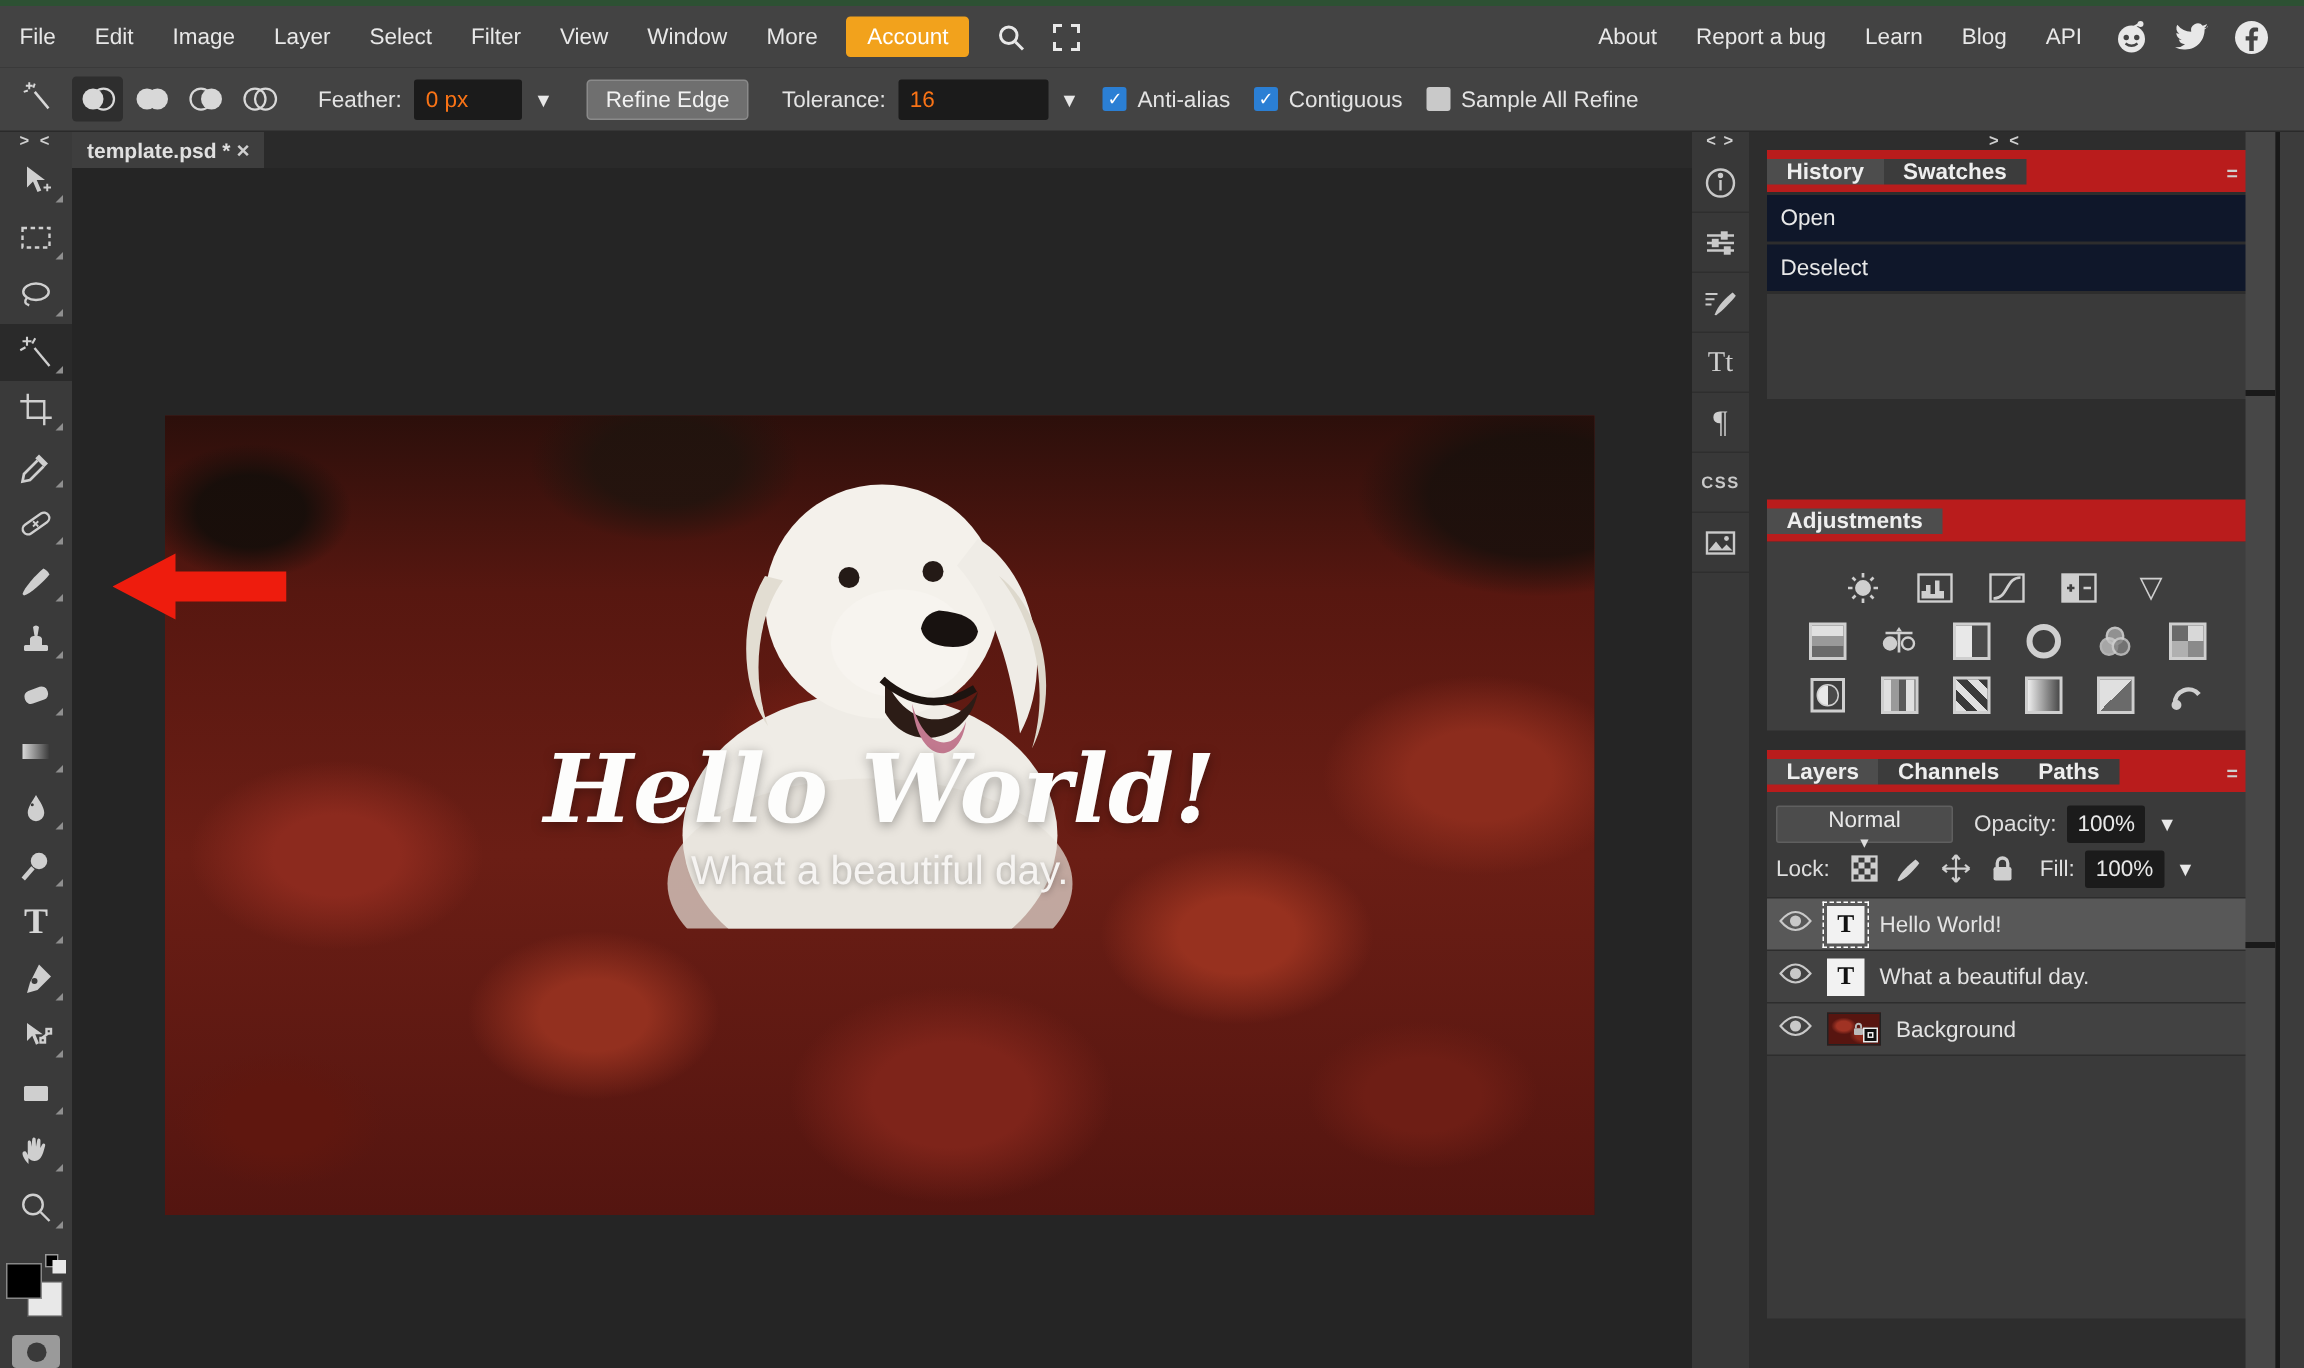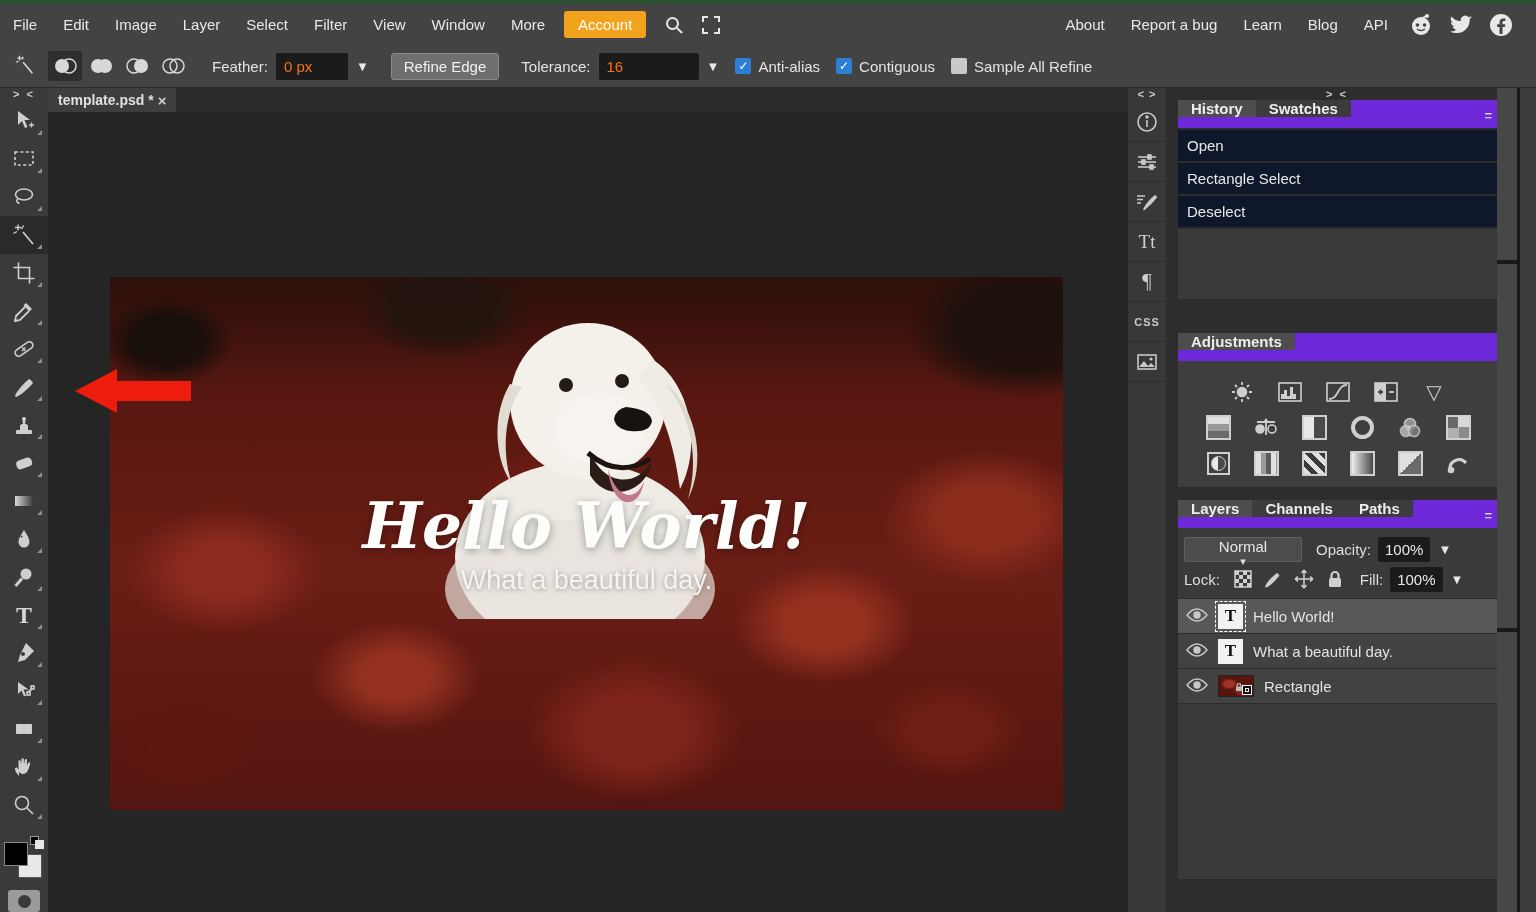--- a/index.html
+++ b/index.html
@@ -98,21 +98,21 @@
   .strip-icon { width:38px; height:40px; display:flex; align-items:center; justify-content:center;
     border-bottom:1px solid #2e2e2e; font-size:15px; }
   .strip-icon svg { stroke:#c9c9c9; fill:none; stroke-width:1.6; }
   .strip-txt { font-family:"Liberation Serif", serif; font-size:19px; color:#cfcfcf; }
   .strip-css { font-size:11px; font-weight:bold; letter-spacing:1px; }
 
   
   #panels { position:absolute; left:1166px; top:88px; width:370px; height:824px; background:#2d2d2d; }
   #panels-collapse { position:absolute; left:160px; top:0px; color:#cfcfcf; font-size:11px; font-weight:bold; letter-spacing:2px; }
   .panel { position:absolute; left:12px; width:320px; }
-  .ptabs { display:flex; height:28px; align-items:flex-start; background:#6d28d9; position:relative; }
+  .ptabs { display:flex; height:28px; align-items:center; background:#b91c1c; position:relative; }
   .ptab { padding:0 13px; display:flex; align-items:center; color:#eee; font-size:15px; font-weight:bold; background:#3c3c3c; }
   .ptab.active { background:#4d4d4d; }
   .pmenu { position:absolute; right:6px; top:8px; color:#cfcfcf; font-weight:bold; font-size:13px; }
   .hist-item { height:31px; background:#0f172a; color:#e8e8e8; font-size:15px; display:flex;
     align-items:center; padding:0 9px; margin-top:2px; }
   #history-empty { height:70px; background:#3a3a3a; margin-top:2px; }
 
   #adjustments-body { background:#3e3e3e; padding:8px 0 10px 0; }
   .adj-row { display:flex; justify-content:center; gap:21px; margin-top:9px; }
   .adj { width:27px; height:27px; display:flex; align-items:center; justify-content:center; color:#cfcfcf; font-size:20px; }
@@ -471,21 +471,20 @@
 <div id="panels">
   <div id="panels-collapse">&gt; &lt;</div>
 
   <div class="panel" style="top:12px">
     <div class="ptabs">
       <div class="ptab active">History</div>
       <div class="ptab">Swatches</div>
       <div class="pmenu">=</div>
     </div>
     <div class="hist-item">Open</div>
-    <div class="hist-item">Rectangle Select</div>
     <div class="hist-item">Deselect</div>
     <div id="history-empty"></div>
   </div>
 
   <div class="panel" style="top:245px">
     <div class="ptabs">
       <div class="ptab active">Adjustments</div>
     </div>
     <div id="adjustments-body">
       <div class="adj-row">
@@ -643,21 +642,21 @@
           </svg></span>
       <span class="thumb-bg">
         <span class="lk"><svg width="10" height="10" viewBox="0 0 20 20">
               <rect x="4" y="9" width="12" height="9" rx="1.5" fill="#bbb"></rect>
               <path d="M6.5 9V6.5a3.5 3.5 0 0 1 7 0V9" stroke="#bbb" stroke-width="2.5" fill="none"></path>
             </svg></span>
         <span class="bsq">
             <i></i>
           </span>
       </span>
-      <span>Rectangle</span>
+      <span>Background</span>
     </div>
     <div id="layers-rest"></div>
   </div>
 </div>
 
 <div id="right-gutter">
   <div class="sep" style="top:172px"></div>
   <div class="sep" style="top:540px"></div>
 </div>
 <div id="right-edge"></div>

